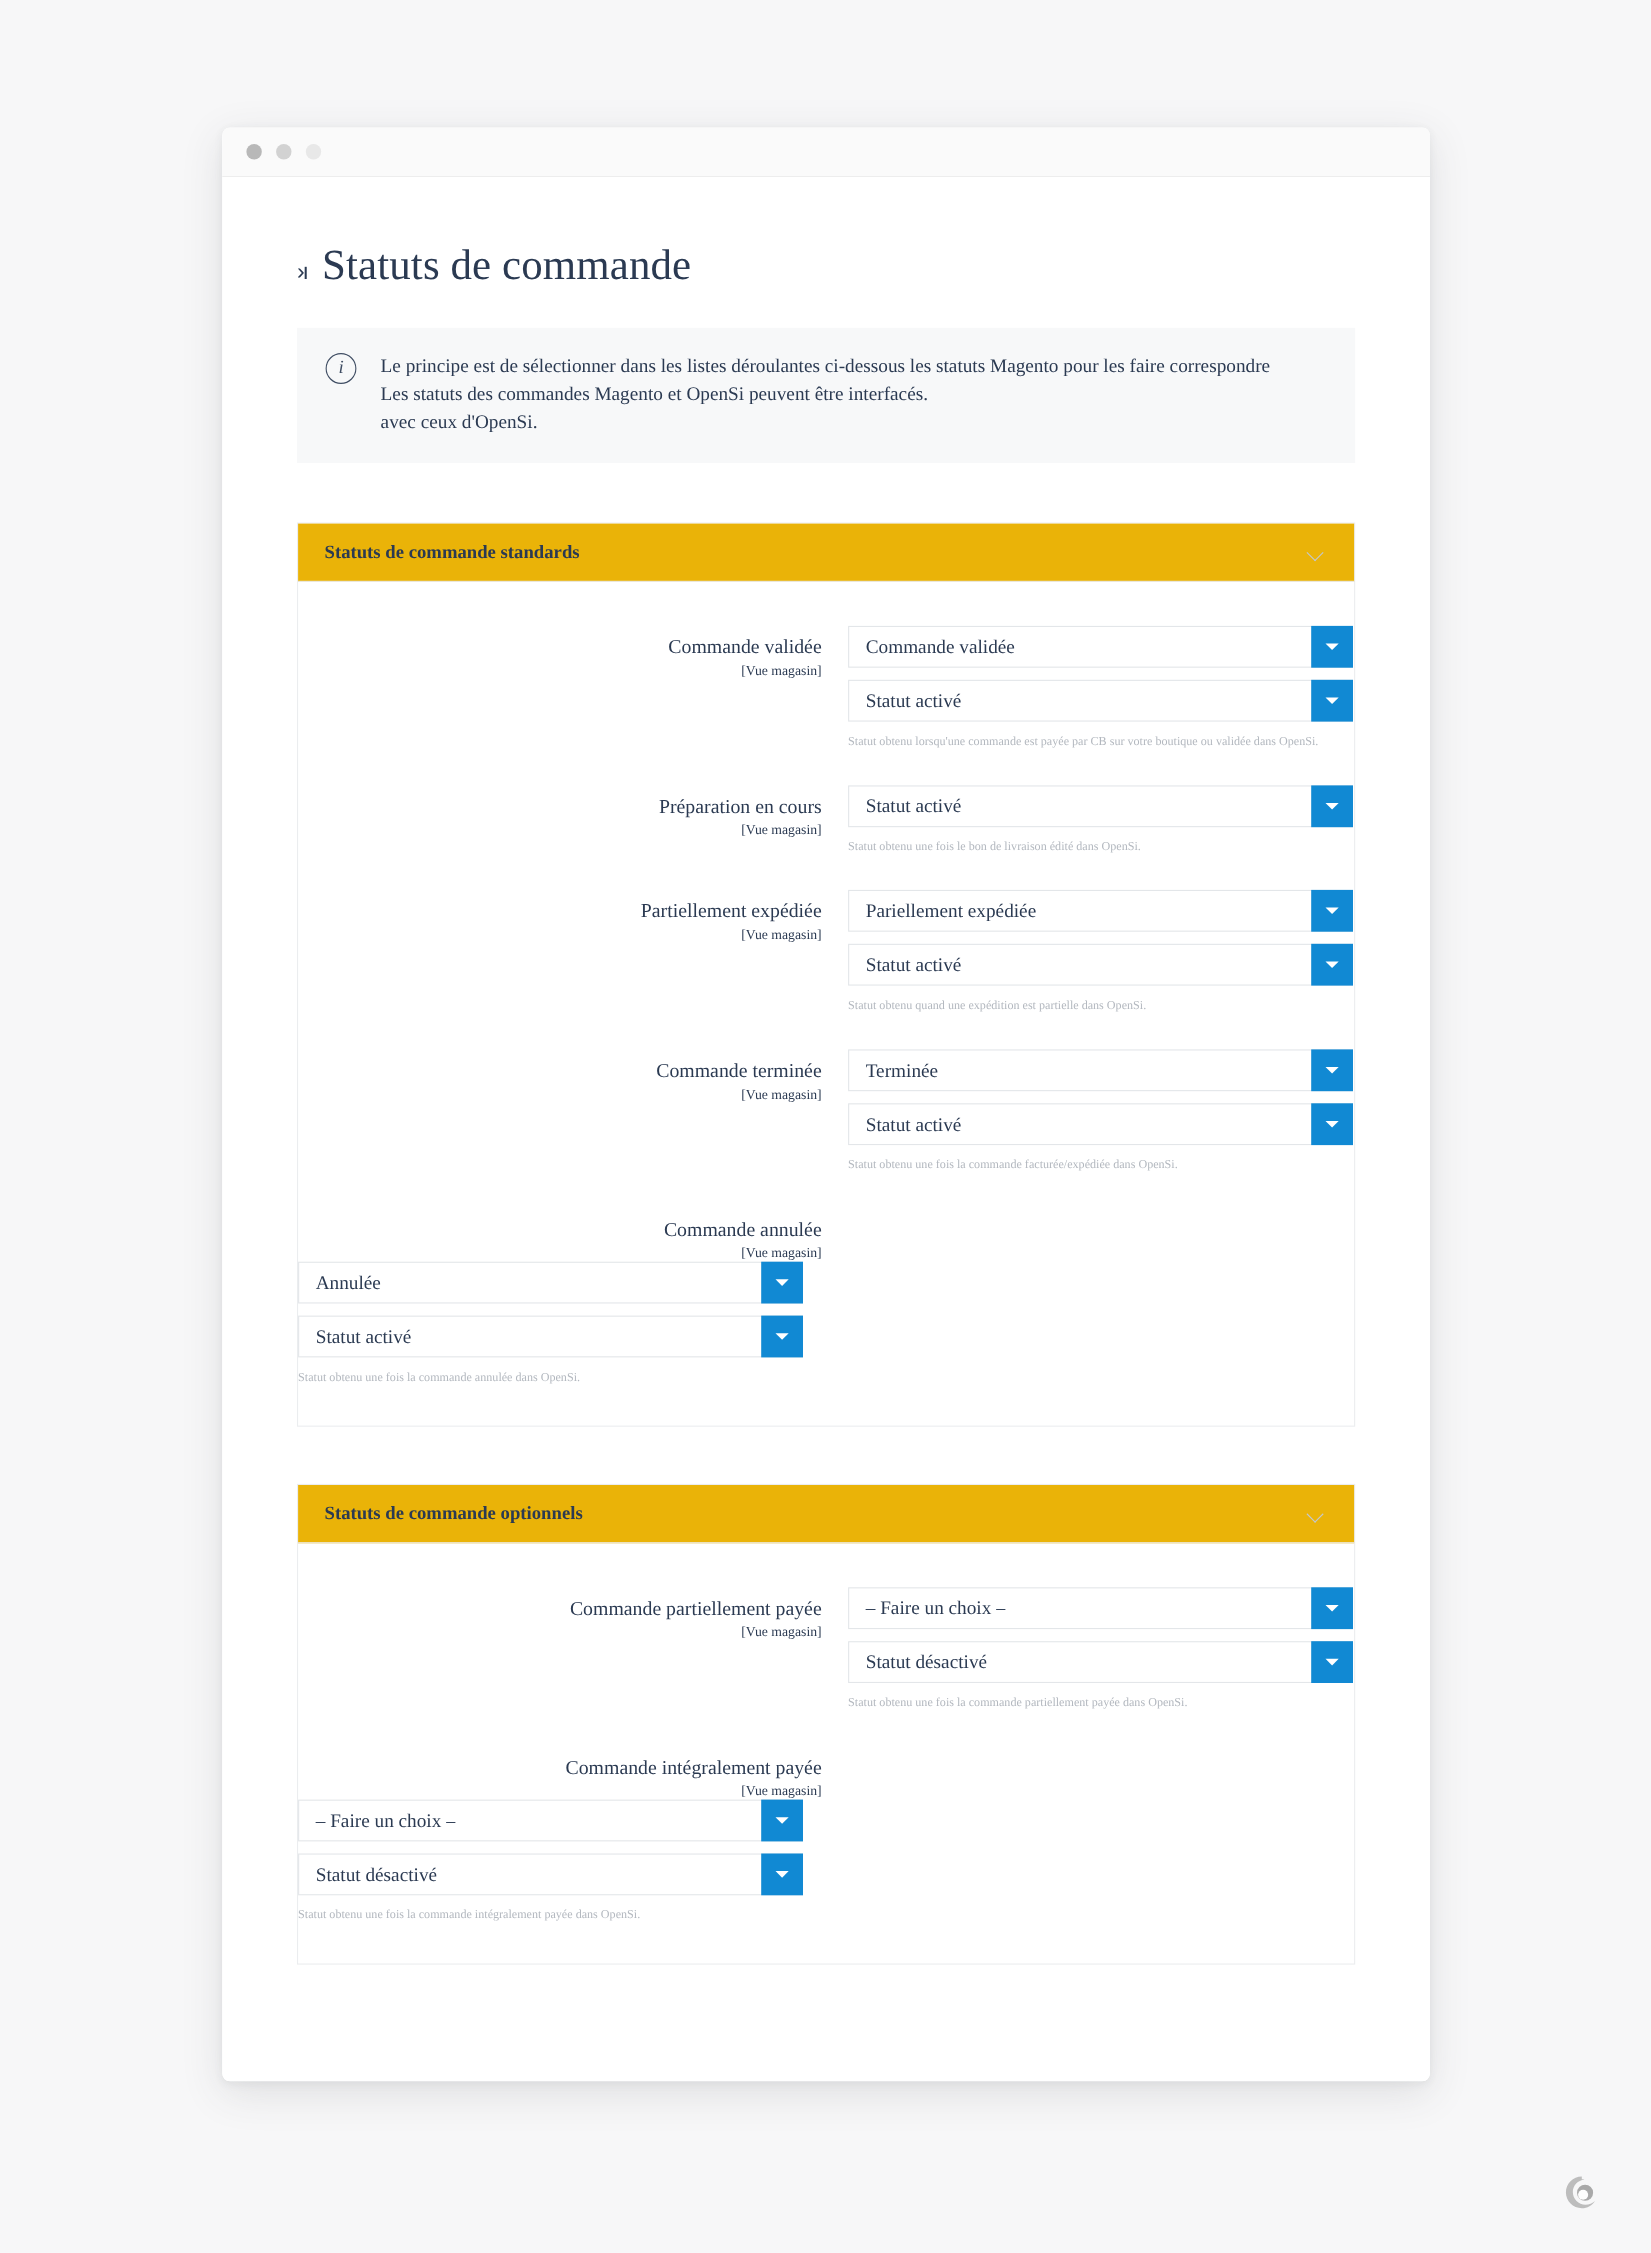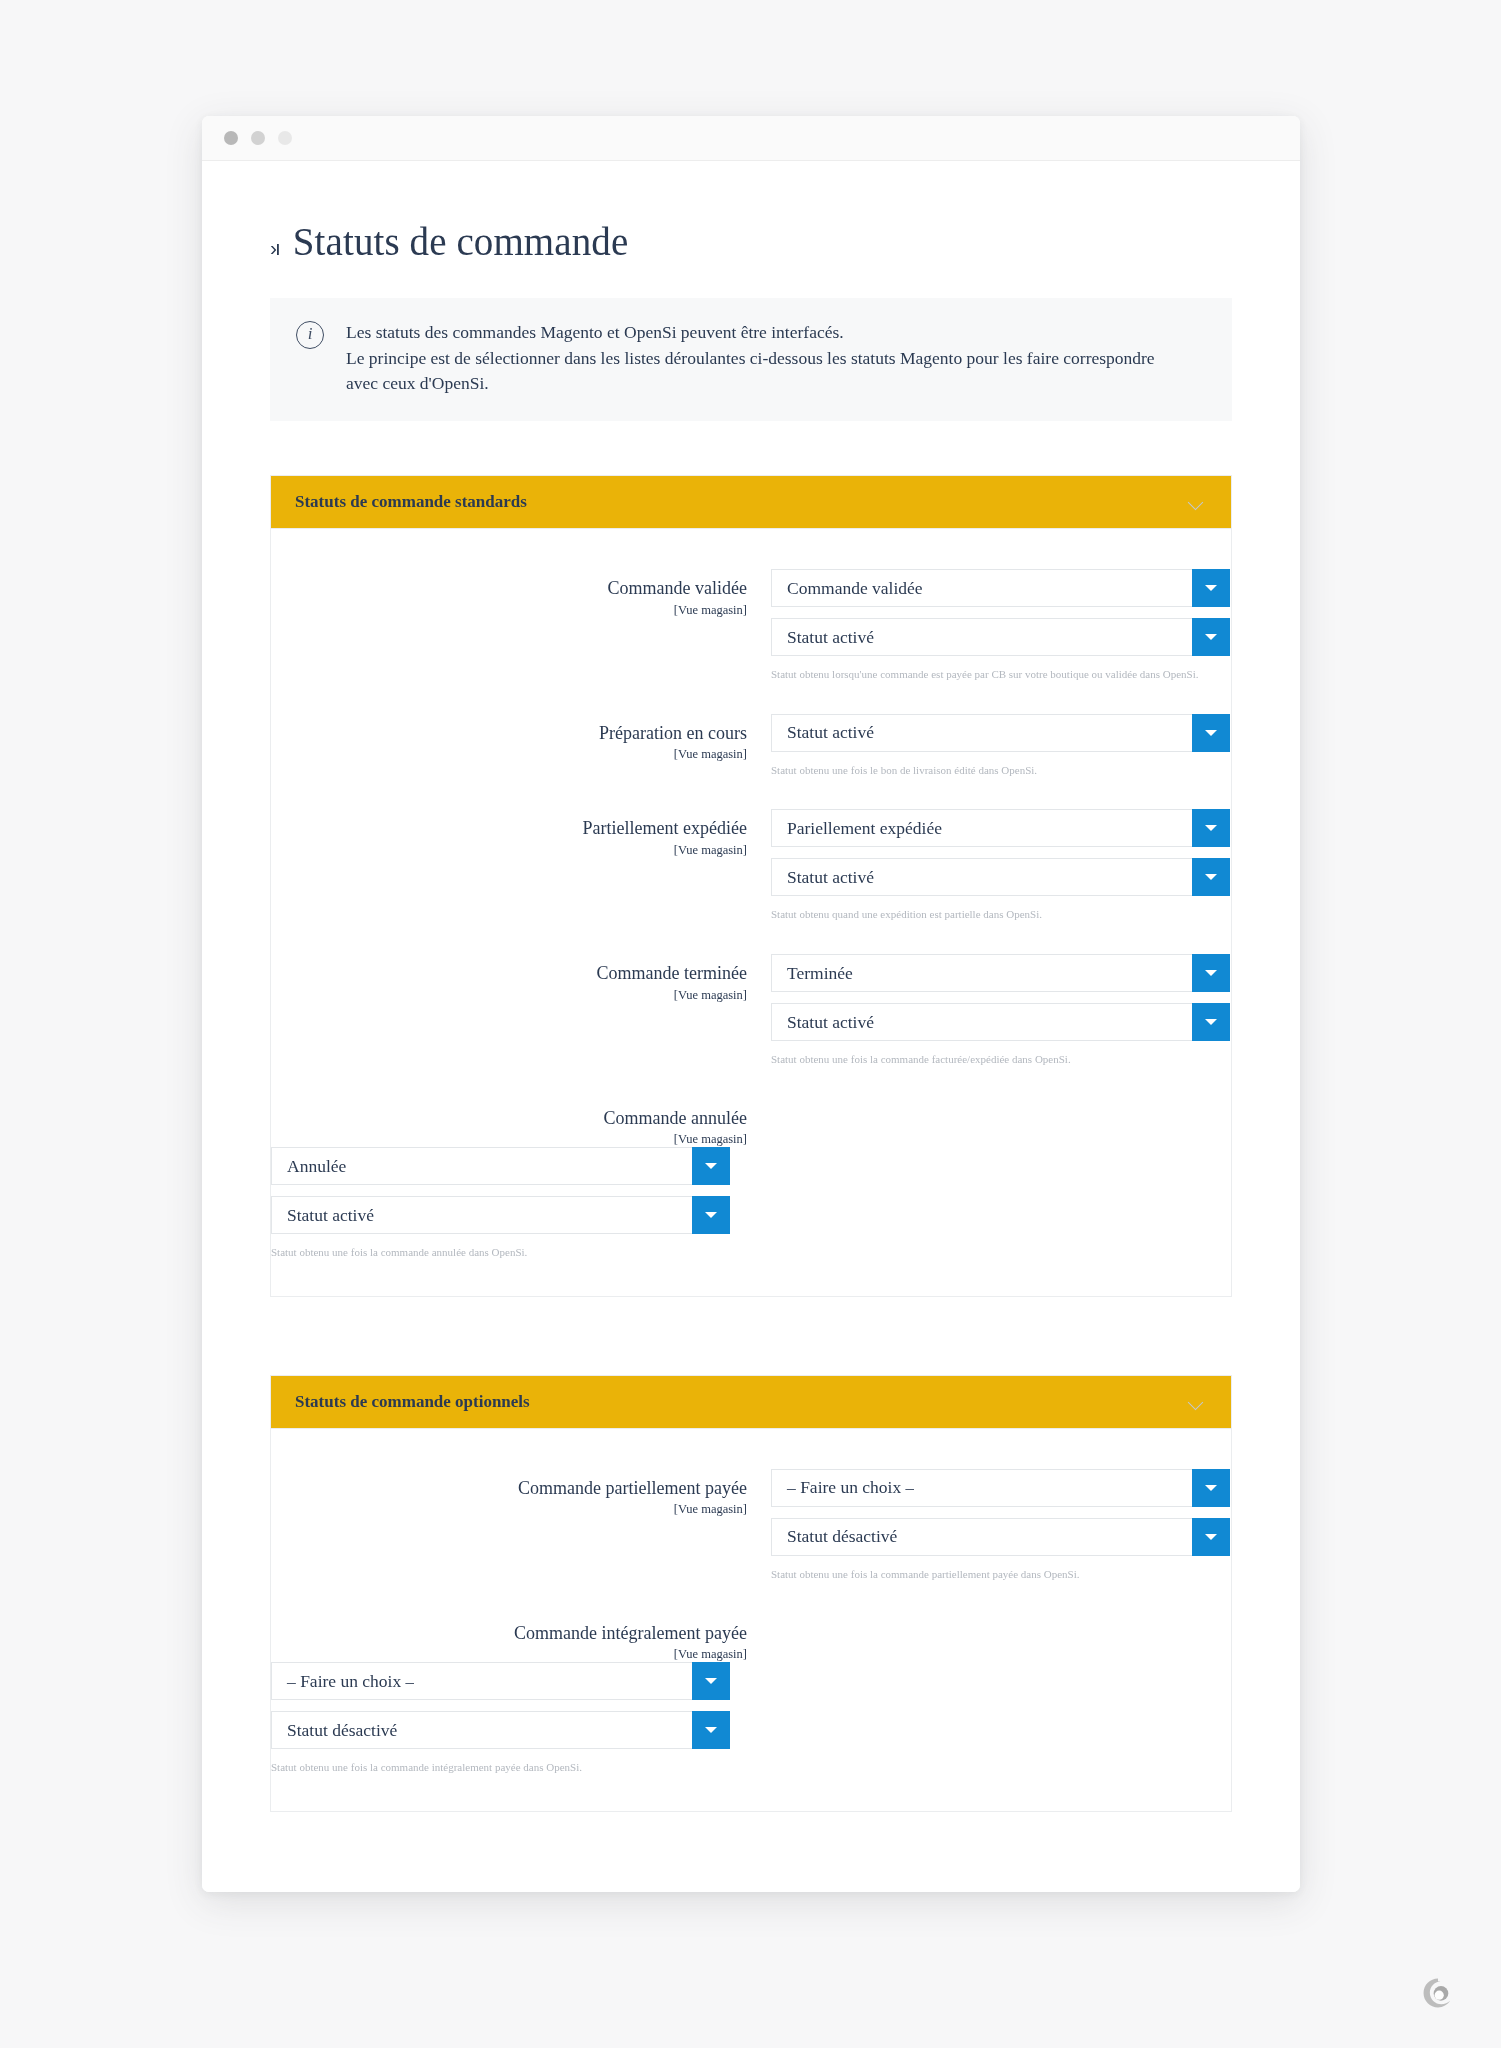--- a/index.html
+++ b/index.html
@@ -108,21 +108,21 @@
   .notice-text div { white-space: nowrap; }
 
   
   .panel {
     margin: 0 68px;
     border: 1px solid #ebedef;
     background: #ffffff;
     box-sizing: border-box;
   }
   .panel.first { margin-top: 54px; }
-  .panel.second { margin-top: 78px; }
+  .panel.second { margin-top: 52px; }
 
   .panel-header {
     background: #eab308;
     border-bottom: 1px solid #ebedef;
     height: 53px;
     display: flex;
     align-items: center;
     justify-content: space-between;
     padding: 0 26px 0 24px;
     box-sizing: border-box;
@@ -252,22 +252,22 @@
   <div class="viewport">
 
     <div class="page-title-wrap">
       <span class="title-caret">›ı</span>
       <span class="page-title">Statuts de commande</span>
     </div>
 
     <div class="notice">
       <div class="notice-icon">i</div>
       <div class="notice-text">
+        <div>Le principe est de sélectionner dans les listes déroulantes ci-dessous les statuts Magento pour les faire correspondre</div>
         <div>Les statuts des commandes Magento et OpenSi peuvent être interfacés.</div>
-        <div>Le principe est de sélectionner dans les listes déroulantes ci-dessous les statuts Magento pour les faire correspondre</div>
         <div>avec ceux d'OpenSi.</div>
       </div>
     </div>
 
     <div class="panel first">
       <div class="panel-header">
         <span class="panel-title">Statuts de commande standards</span>
         <span class="chevron"></span>
       </div>
       <div class="panel-body">

